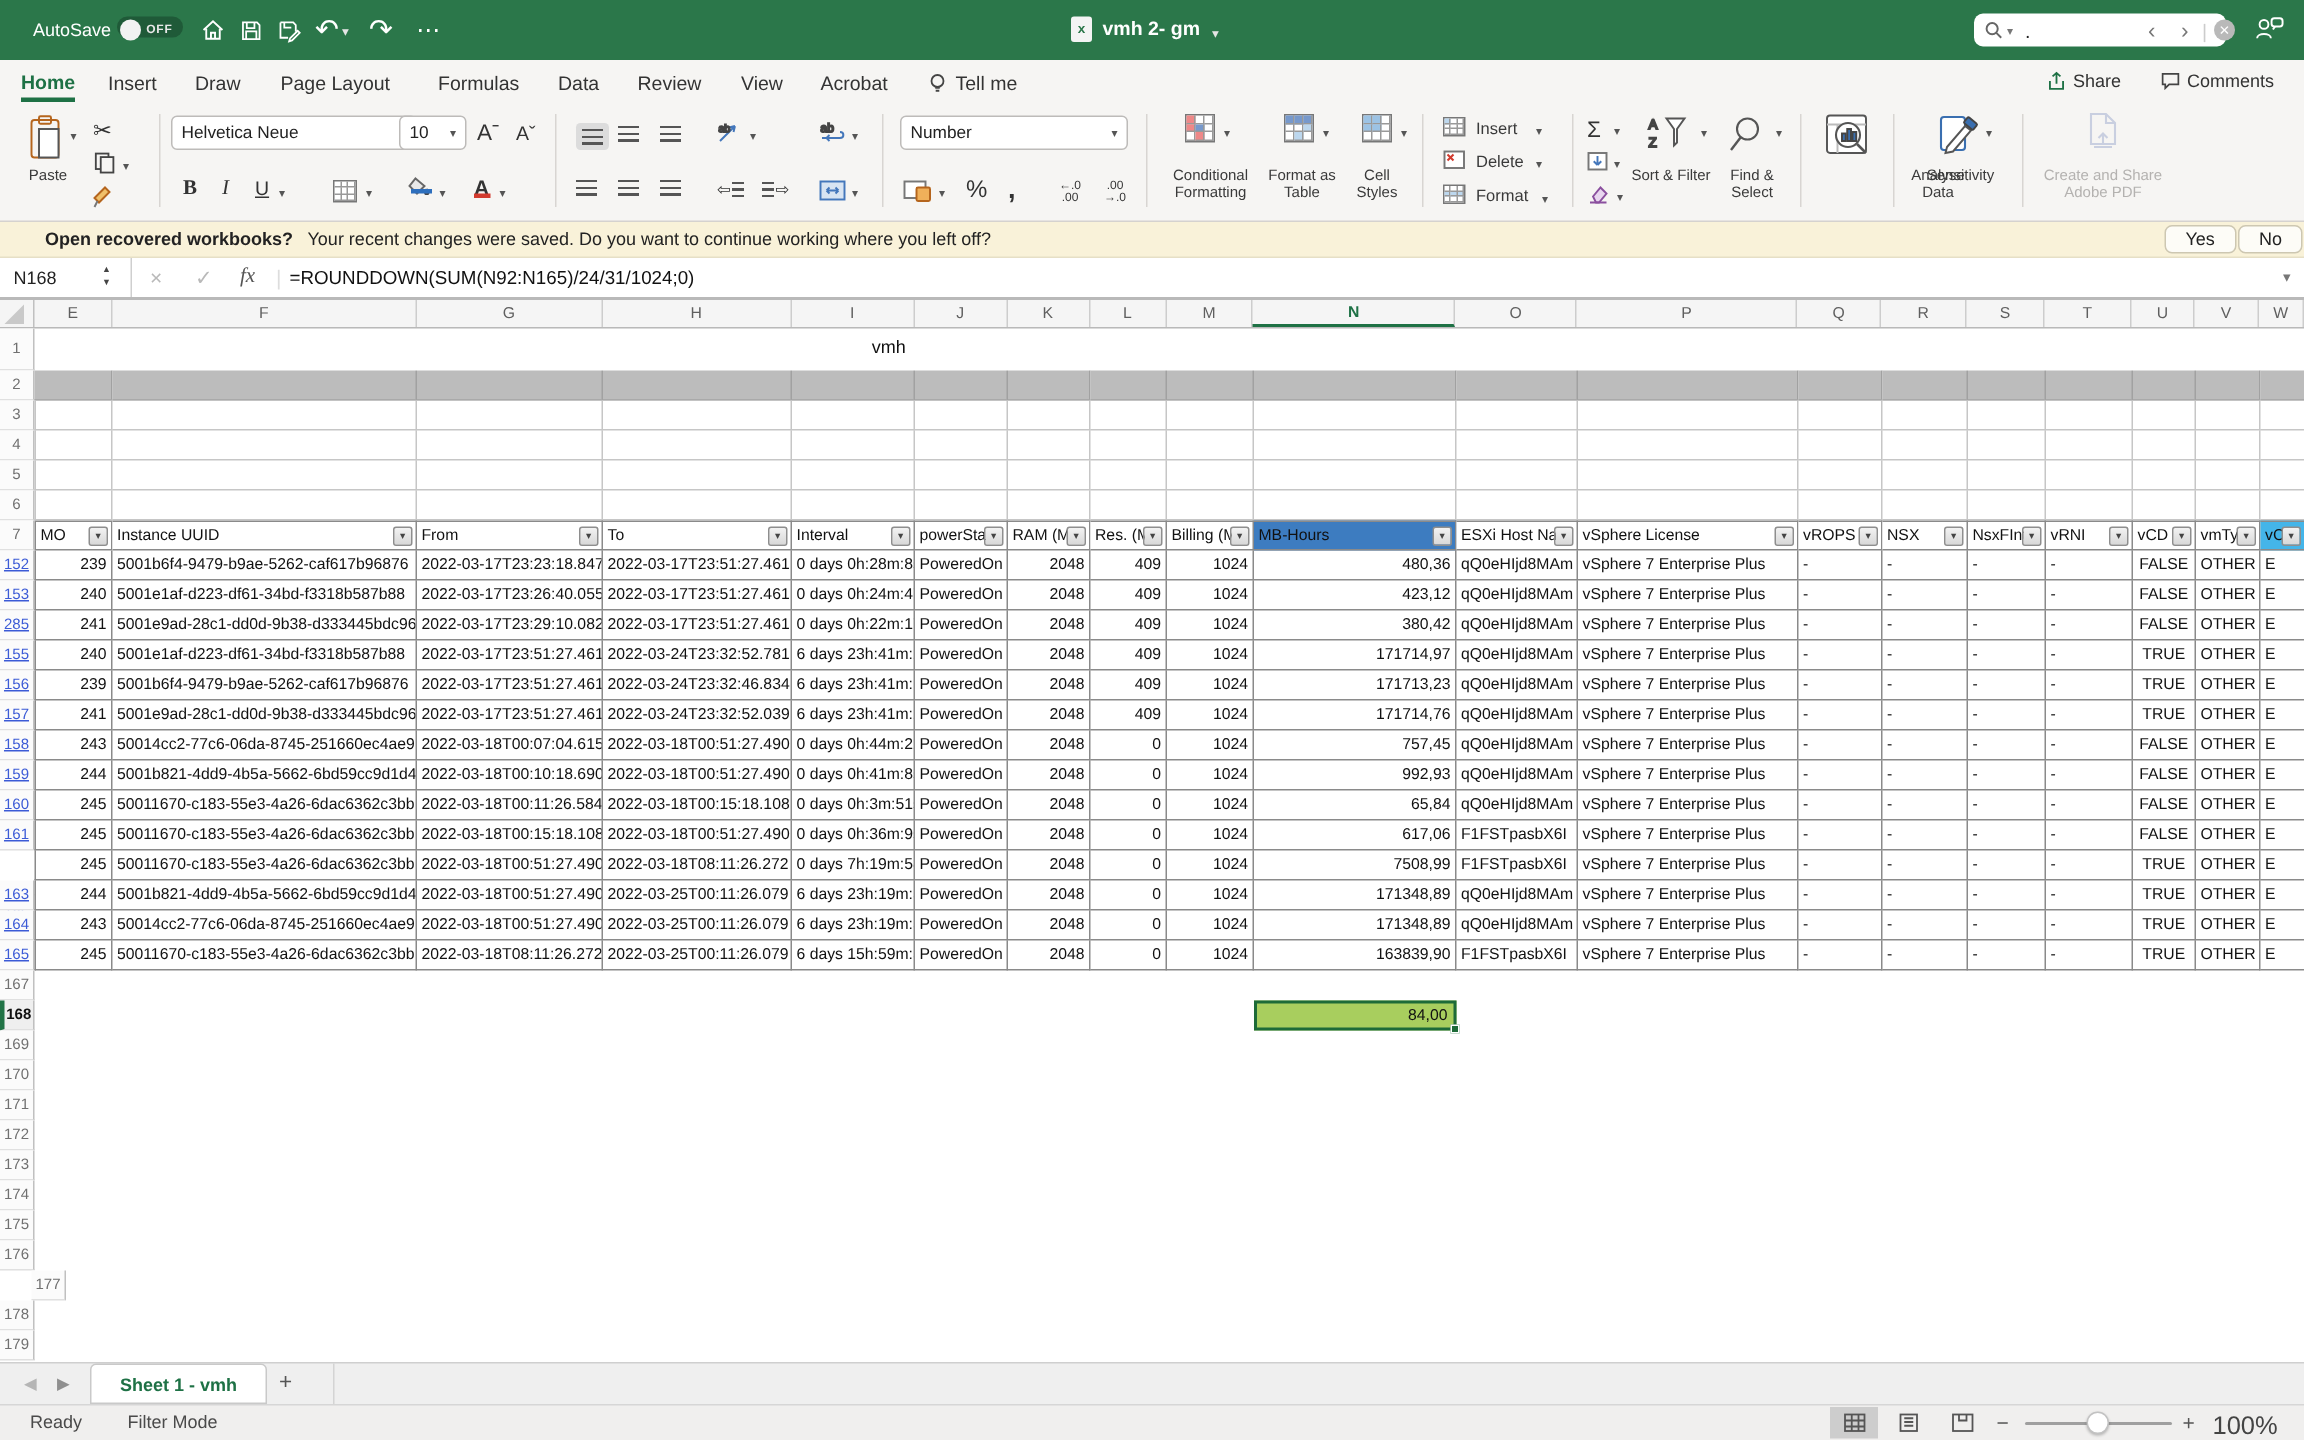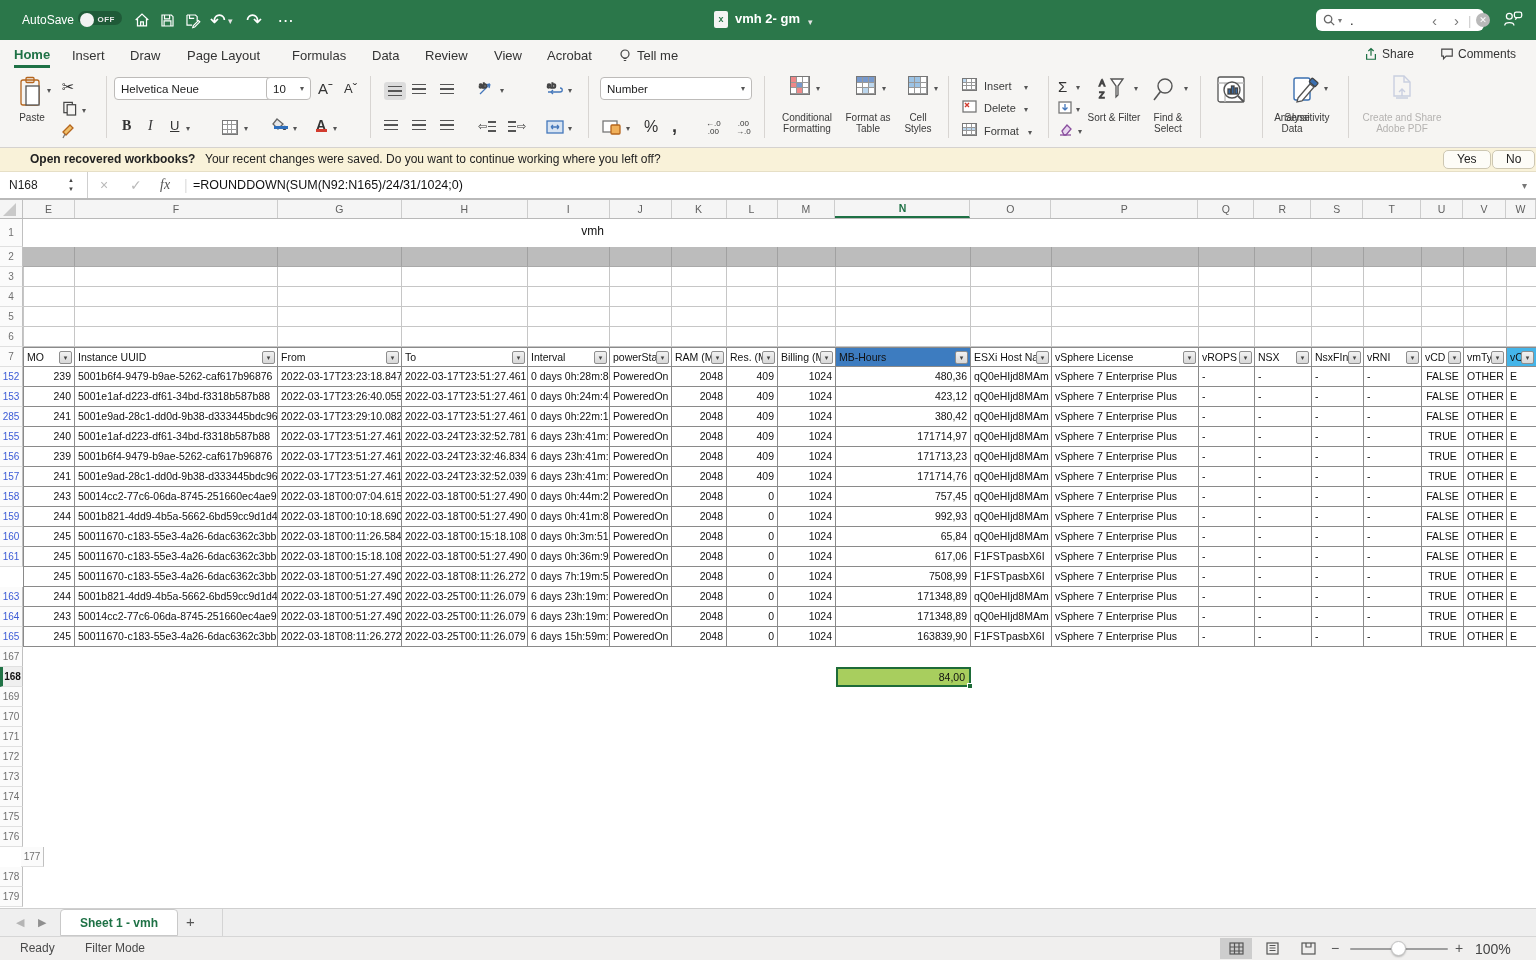--- a/index.html
+++ b/index.html
@@ -53,21 +53,21 @@
   .ftext { position:absolute; left:193px; top:0; height:26px; line-height:26px; font-size:12.5px; color:#111; }
   
   .sheet { position:absolute; left:0; top:200px; width:1536px; height:708px; background:#fff; overflow:hidden; }
   .colstrip { display:flex; height:19px; background:#f5f5f5; border-bottom:1px solid #b9b9b9; }
   .corner { width:23px; height:18px; border-right:1px solid #c0c0c0; position:relative; }
   .corner::after { content:""; position:absolute; left:3px; bottom:2px; border-left:13px solid transparent; border-bottom:13px solid #c9c9c9; }
   .colhead { height:18px; border-right:1px solid #cdcdcd; font-size:10.5px; color:#5f5f5f; text-align:center; line-height:18px; cursor:pointer; }
   .colhead.sel { color:#1e7145; font-weight:bold; border-bottom:2px solid #1e7145; line-height:16px; }
   .crow { display:flex; position:relative; }
   .rowhead { width:23px; border-right:1px solid #c0c0c0; border-bottom:1px solid #e0e0e0; font-size:10px; color:#707070; text-align:center; background:#fbfbfb; cursor:pointer; flex:none; }
-  .rowhead.filt { color:#3c5bd6; }
+  .rowhead.filt { color:#3c5bd6; text-decoration:underline; }
   .rowhead.selrow { color:#111; font-weight:bold; border-left:3px solid #217346; background:#efefef; }
   .cell { flex:none; overflow:hidden; white-space:nowrap; font-size:10.5px; color:#111; padding:0 3px; line-height:19px; cursor:cell; }
   .b-light { border-right:1px solid #c6c6c6; border-bottom:1px solid #c6c6c6; }
   .b-dark { border-right:1px solid #8a8a8a; border-bottom:1px solid #8a8a8a; }
   .gray2 { background:#bcbcbc; border-right:1px solid rgba(0,0,0,.14); border-bottom:1px solid #a9a9a9; }
   .hcell { position:relative; background:#fff; border-top:1px solid #8a8a8a; }
   .hcell .fbtn { position:absolute; right:2px; top:3px; width:13px; height:13px; background:linear-gradient(#f2f2f2,#d8d8d8); border:1px solid #8e8e8e; border-radius:2px; font-size:7px; color:#444; text-align:center; line-height:11px; cursor:pointer; }
   .hcell.hblue { background:#3d7cc0; }
   .hcell.hcyan { background:#44b5e9; }
   .selcell { position:absolute; left:836px; top:0; width:135px; height:20px; background:#a8ce5e; border:2px solid #1d6b38; font-size:10.5px; line-height:16px; text-align:right; padding:0 4px; color:#111; }
@@ -81,21 +81,21 @@
   .tabdiv { position:absolute; left:222px; top:0; width:1px; height:27px; background:#d4d4d4; }
   
   .status { position:absolute; left:0; top:936px; width:1536px; height:24px; background:#f0efee; border-top:1px solid #d6d6d6; font-size:12px; color:#4a4a4a; }
   .st-lbl { position:absolute; top:4px; }
   .vbtn { position:absolute; top:1px; width:32px; height:21px; display:flex; align-items:center; justify-content:center; cursor:pointer; }
   .vbtn.active { background:#cdcdcd; }
   .vbtn svg { stroke:#555; fill:none; stroke-width:1.2; }
   .sld-track { position:absolute; left:1350px; top:11px; width:98px; height:2px; background:#9f9f9f; border-radius:1px; cursor:pointer; }
   .sld-thumb { position:absolute; left:1391px; top:4px; width:15px; height:15px; border-radius:50%; background:#fff; border:1px solid #c2c2c2; box-shadow:0 1px 2px rgba(0,0,0,.25); cursor:pointer; }
   .zoomsign { position:absolute; top:3px; font-size:14px; color:#555; cursor:pointer; }
-  .zoomval { position:absolute; left:1475px; top:4px; font-size:14px; color:#444; }
+  .zoomval { position:absolute; left:1475px; top:4px; font-size:17px; color:#444; }
 </style>
 </head>
 <body>
 
 <div class="titlebar">
   <span class="autosave-lbl">AutoSave</span>
   <div class="toggle">
     <div class="knob"></div>
     <span class="off">OFF</span>
   </div>

